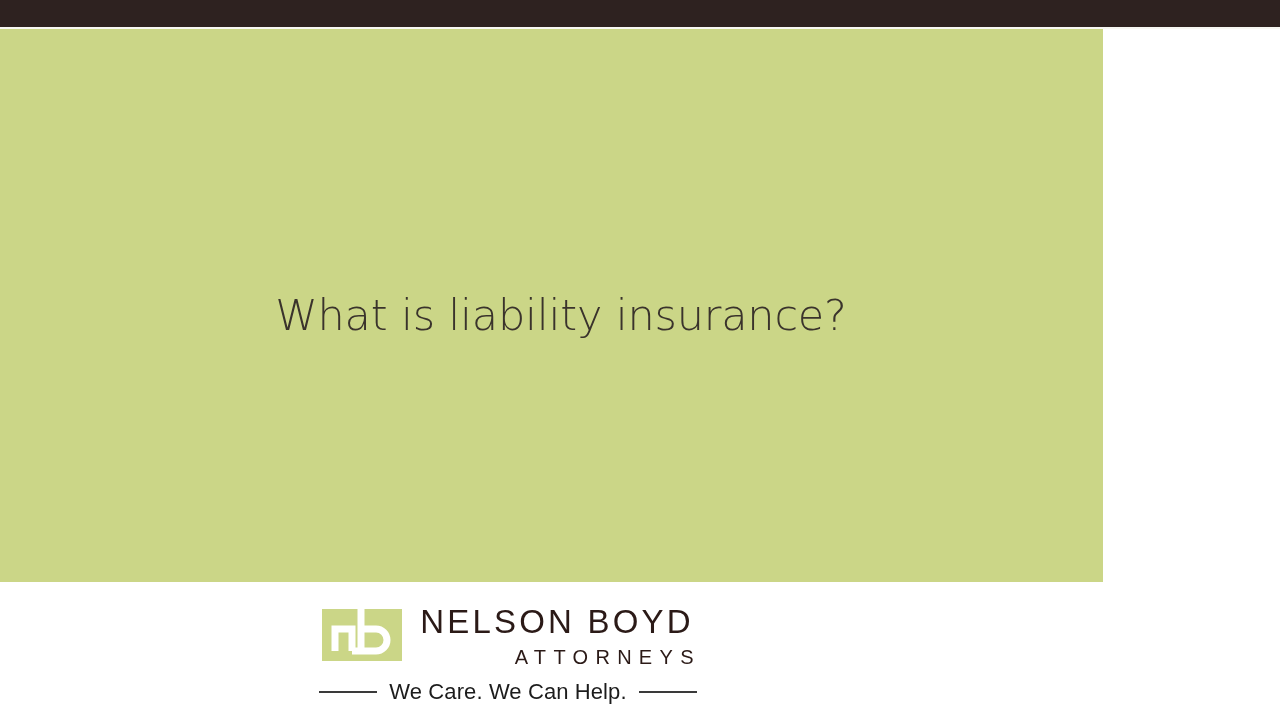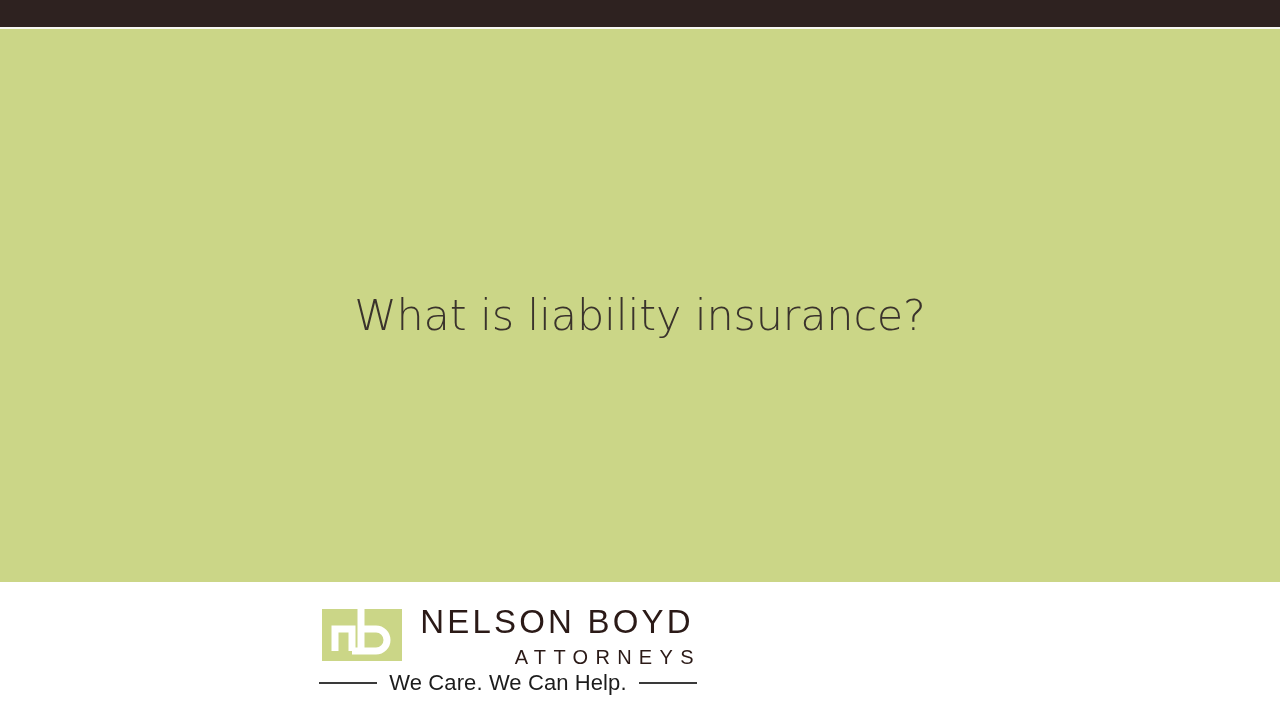--- a/index.html
+++ b/index.html
@@ -37,26 +37,27 @@
     width: 1280px;
     height: 2px;
     background: #f7f7f2;
   }
 
   
   .content-panel {
     position: absolute;
     left: 0;
     top: 29px;
-    width: 1280px;
+    width: 1084px;
     height: 553px;
     background: #cbd687;
     display: flex;
     align-items: flex-start;
     justify-content: center;
+    padding-left: 19px;
   }
 
   .slide-title {
     margin-top: 263px;
     font-family: "DejaVu Sans", "Liberation Sans", sans-serif;
     font-weight: 300;
     font-size: 43px;
     line-height: 1.1;
     letter-spacing: -0.2px;
     color: #3a332c;
@@ -116,20 +117,21 @@
     font-size: 20px;
     letter-spacing: 7.3px;
     color: #2b1a17;
     line-height: 1.3;
     margin-top: 4px;
     margin-right: -7px;
     white-space: nowrap;
   }
 
   .tagline-row {
+    margin-top: 9px;
     display: flex;
     flex-direction: row;
     align-items: center;
     justify-content: center;
     gap: 12px;
   }
 
   .tagline-rule {
     width: 58px;
     height: 2px;

